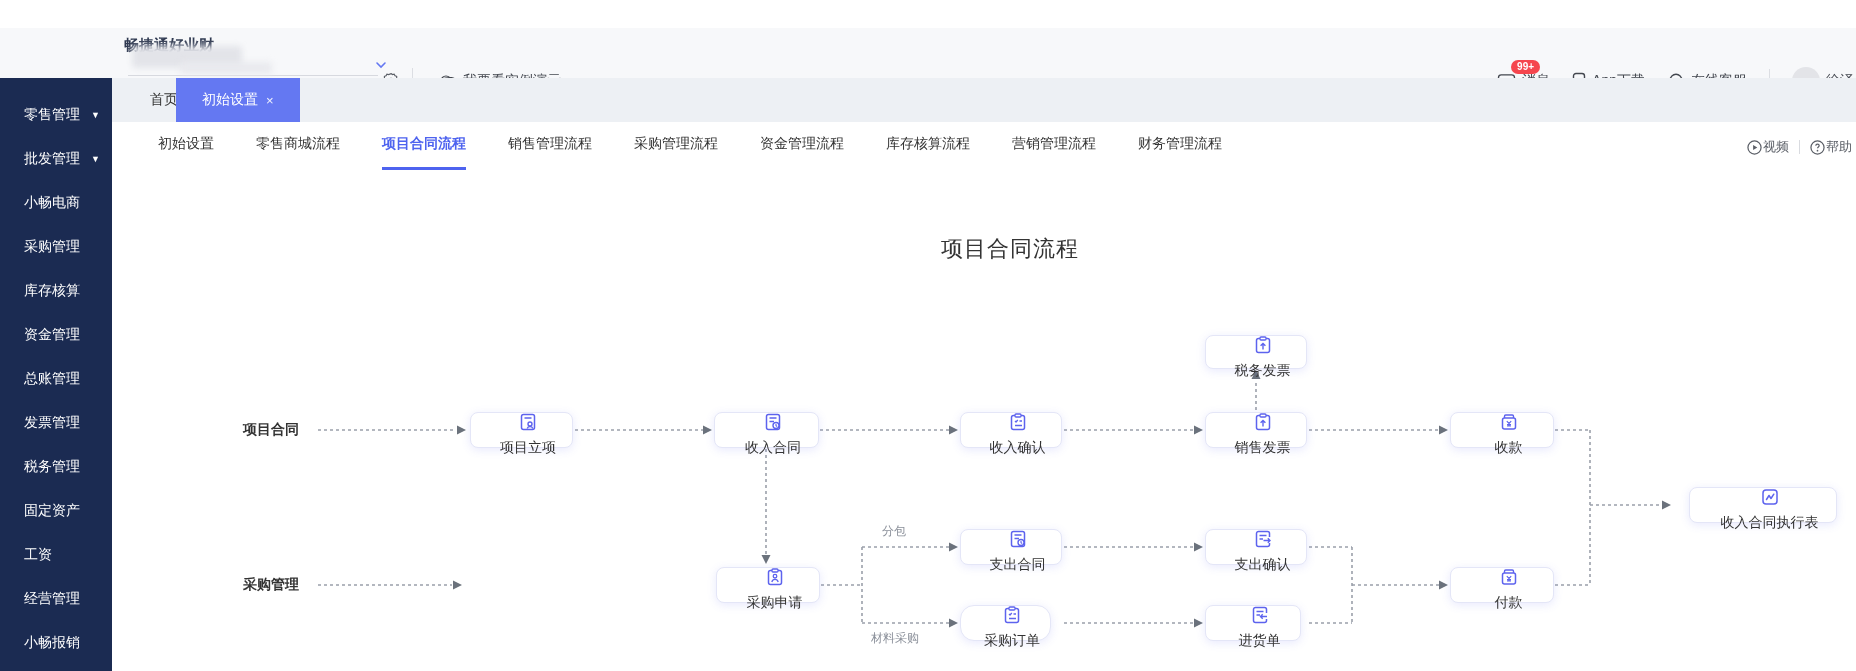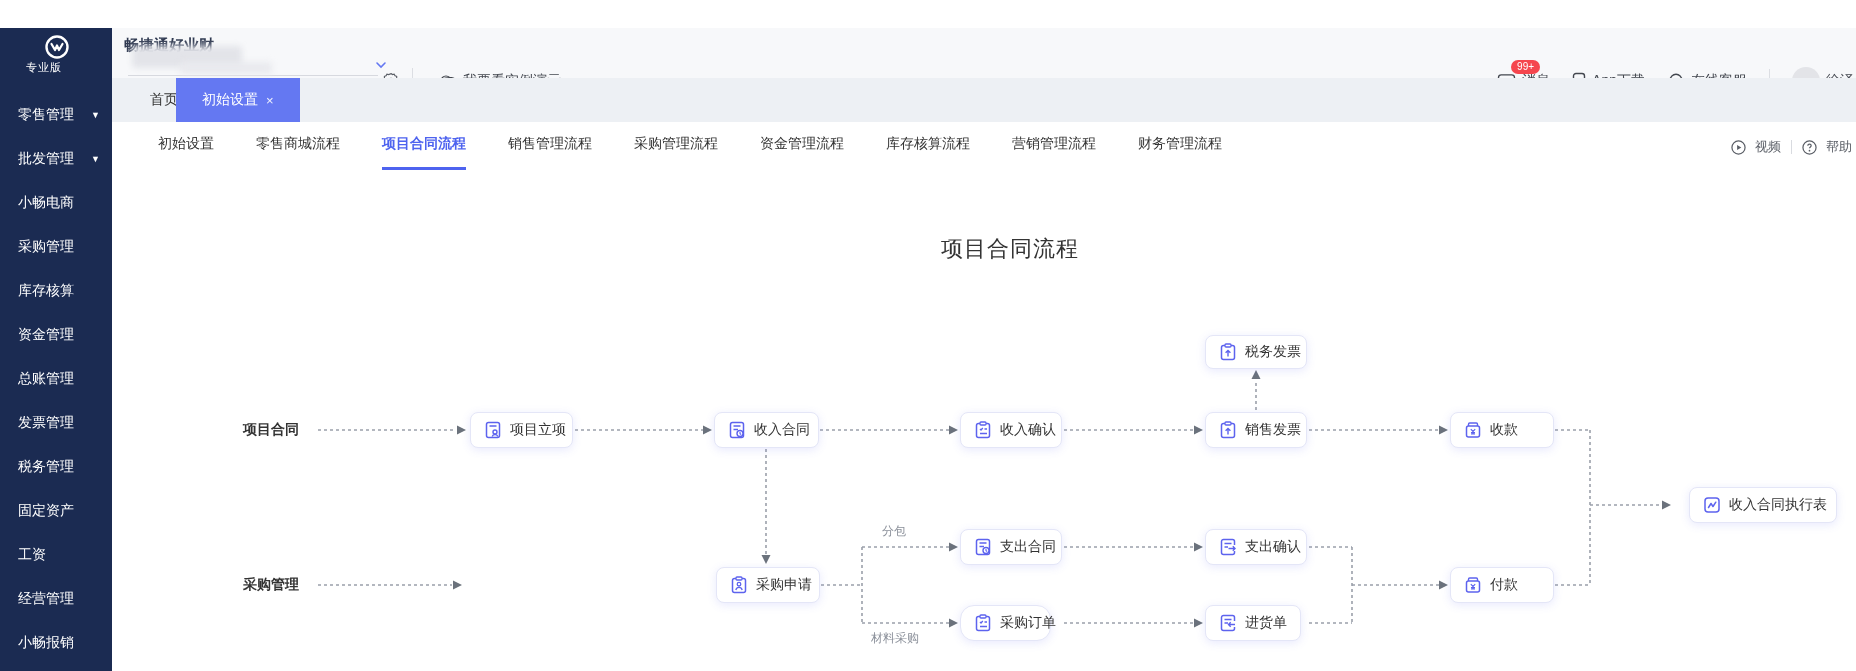--- a/index.html
+++ b/index.html
@@ -16,69 +16,62 @@
   .brand-name { position:absolute; left:124px; top:8px; font-size:15px; font-weight:bold; color:#2e3850; }
   .org-select { position:absolute; left:128px; top:26px; width:250px; height:22px; border-bottom:1px solid #d7d9df; cursor:pointer; }
   .blur-a { position:absolute; left:4px; top:-8px; width:110px; height:22px; background:#e3e4e9; border-radius:4px; filter:blur(3px); }
   .blur-b { position:absolute; left:52px; top:8px; width:92px; height:12px; background:#e9eaee; border-radius:3px; filter:blur(3px); }
   .chev { position:absolute; left:246px; top:4px; color:#6478f2; font-size:13px; }
   .hdr-icon { position:absolute; top:28px; height:50px; display:flex; align-items:center; color:#5a5e66; cursor:pointer; }
   .hdr-divider { position:absolute; top:40px; width:1px; height:26px; background:#dcdee3; }
   .demo-link { position:absolute; left:436px; top:28px; height:50px; display:flex; align-items:center; gap:7px; font-size:14px; color:#43474f; cursor:pointer; }
   .hdr-right { position:absolute; right:0; top:28px; height:50px; display:flex; align-items:center; gap:22px; padding-right:0; }
   .util { display:flex; align-items:center; gap:6px; font-size:14px; color:#43474f; cursor:pointer; position:relative; white-space:nowrap; }
-  .badge { position:absolute; top:-12px; left:14px; background:#f5464e; color:#fff; font-size:10px; line-height:14px; padding:0 6px; border-radius:8px; font-weight:normal; }
+  .badge { position:absolute; top:-12px; left:14px; background:#f5464e; color:#fff; font-size:10px; line-height:14px; padding:0 6px; border-radius:8px; font-weight:bold; }
   .avatar { width:28px; height:28px; border-radius:50%; background:#e3e4e8; display:flex; align-items:flex-end; justify-content:center; overflow:hidden; }
   .username { font-size:14px; color:#43474f; width:30px; overflow:hidden; white-space:nowrap; }
 
   
   .tabstrip { position:absolute; left:112px; top:78px; width:1744px; height:44px; background:#edf0f4; }
   .tab-home { position:absolute; left:14px; top:0; height:44px; display:flex; align-items:center; padding:0 24px; font-size:14px; color:#333; cursor:pointer; }
   .tab-active { position:absolute; left:64px; top:0; height:44px; background:#6478f2; color:#fff; display:flex; align-items:center; gap:8px; padding:0 26px; font-size:14px; cursor:pointer; }
   .tab-close { font-size:13px; opacity:.9; cursor:pointer; }
 
   
   .sidebar { position:absolute; left:0; top:78px; width:112px; height:593px; background:#1b2b52; padding-top:15px; }
-  .side-item { position:relative; height:44px; display:flex; align-items:center; padding-left:18px; color:#fff; font-size:14px; cursor:pointer; }
+  .side-item { position:relative; height:44px; display:flex; align-items:center; padding-left:24px; color:#fff; font-size:14px; cursor:pointer; }
   .side-caret { position:absolute; right:12px; font-size:9px; color:#fff; }
 
   
   .content { position:absolute; left:112px; top:122px; width:1744px; height:549px; background:#fff; }
   .subnav { position:absolute; left:0; top:0; width:1744px; height:48px; display:flex; align-items:flex-end; gap:42px; padding:0 0 0 46px; }
   .subnav-item { font-size:14px; color:#333; padding-bottom:14px; border-bottom:3px solid transparent; cursor:pointer; white-space:nowrap; }
   .subnav-item.active { color:#4e63ef; border-bottom-color:#4e63ef; font-weight:bold; }
   .subnav-utils { position:absolute; right:4px; top:16px; display:flex; align-items:center; gap:10px; font-size:13px; color:#5a5e66; }
-  .subnav-utils .u { display:flex; align-items:center; gap:9px; cursor:pointer; white-space:nowrap; }
+  .subnav-utils .u { display:flex; align-items:center; gap:1px; cursor:pointer; white-space:nowrap; }
   .u-div { width:1px; height:14px; background:#d9dbe0; }
 
   
   .flow-title { position:absolute; left:800px; top:234px; width:420px; text-align:center; font-size:22px; color:#333; font-weight:500; letter-spacing:1px; }
   .flow-svg { position:absolute; left:0; top:0; width:1856px; height:671px; pointer-events:none; }
   .node { position:absolute; height:36px; background:#fff; border:1px solid #e4e6f7; border-radius:8px;
     box-shadow:0 2px 10px rgba(90,100,238,.14); display:flex; align-items:center; gap:8px; padding-left:13px;
-    font-size:14px; color:#333; cursor:pointer; white-space:nowrap; }
+    font-size:14px; color:#333; cursor:pointer; white-space:nowrap;flex-direction:column; }
   .node svg { flex:0 0 auto; }
   .row-label { position:absolute; font-size:14px; font-weight:bold; color:#333; }
   .branch-label { position:absolute; font-size:12px; color:#8a8f99; }
 </style>
 </head>
 <body>
 
 <div class="stage">
 
   <div class="topstrip"></div>
 
   <div class="header">
-    <div class="logo-block">
-      <svg class="logo-glyph" width="26" height="26" viewBox="0 0 26 26">
-        <circle cx="13" cy="13" r="10.5" fill="none" stroke="#fff" stroke-width="2.4"></circle>
-        <path d="M7.5 10 L11 16 L13 11.5 L15 16 L18.5 10" fill="none" stroke="#fff" stroke-width="2.2" stroke-linecap="round" stroke-linejoin="round"></path>
-      </svg>
-      <div class="edition">专业版</div>
-    </div>
     <div class="brand-name">畅捷通好业财</div>
 
     <div class="org-select">
       <div class="blur-a"></div>
       <div class="blur-b"></div>
       <div class="chev">
         <svg width="14" height="14" viewBox="0 0 14 14">
             <path d="M3 5 L7 9 L11 5" fill="none" stroke="#6478f2" stroke-width="1.6" stroke-linecap="round"></path>
           </svg>
       </div>

